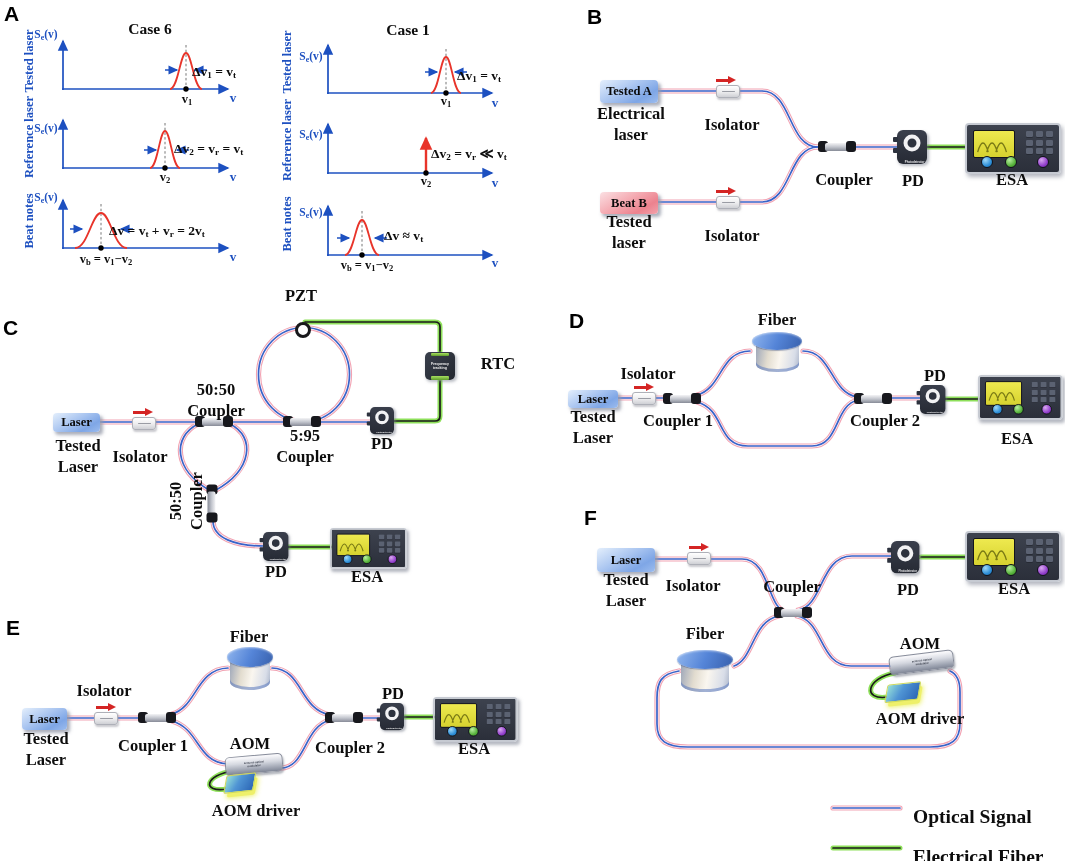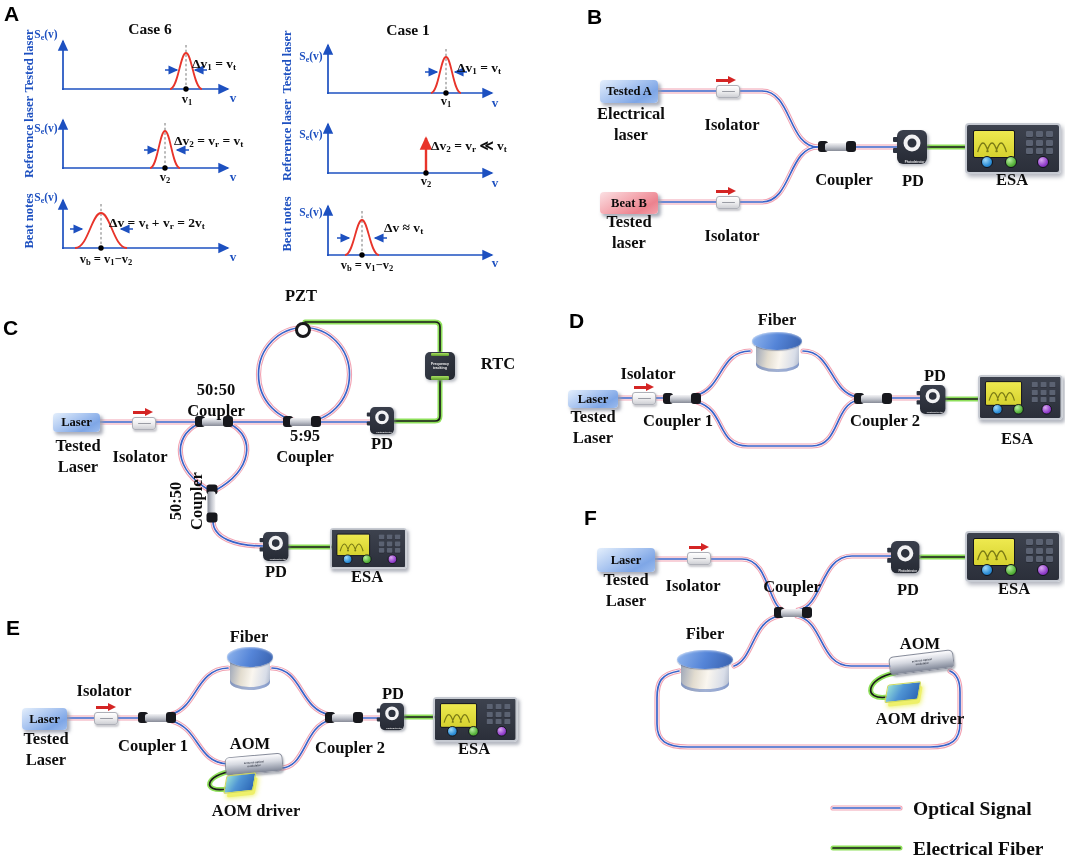--- a/index.html
+++ b/index.html
@@ -18,21 +18,21 @@
   .paAx  {stroke:var(--pa-blue,#1d50c0);stroke-width:1.7;fill:none;}
   .paPeak{stroke:var(--pa-red,#e8342a);stroke-width:1.8;fill:none;}
   .paDelta{stroke:var(--pa-red,#e8342a);stroke-width:2.4;fill:none;}
   .paDash{stroke:#777;stroke-width:1;stroke-dasharray:2.5 2.2;fill:none;}
   .paWar {stroke:var(--pa-blue,#1d50c0);stroke-width:1.5;fill:none;}
   .paDot {fill:#000;}
 
   
   .lb{position:absolute;transform:translate(-50%,-50%);font-family:"Liberation Serif",serif;
       font-weight:bold;color:#0d0d0d;white-space:nowrap;text-align:center;z-index:5;line-height:1.25;}
-  .lb.left{transform:translateY(-50%);text-align:right;}
+  .lb.left{transform:translateY(-50%);text-align:right;margin-top:8px;}
   .rot90{transform:translate(-50%,-50%) rotate(-90deg);}
   .blue{color:var(--pa-blue,#1d50c0);}
   .it{}
   .s11{font-size:11.5px}.s12{font-size:12.5px}.s13{font-size:13px}.s135{font-size:13.5px}
   .s15{font-size:15.5px}.s16{font-size:16.5px}.s19{font-size:19.5px}
   sub{font-size:68%;vertical-align:-0.25em;line-height:0;}
   .panel-letter{position:absolute;font:bold 21px "Liberation Sans",sans-serif;color:#000;z-index:6;}
 
   
   .laser{position:absolute;z-index:3;display:flex;align-items:center;justify-content:center;

